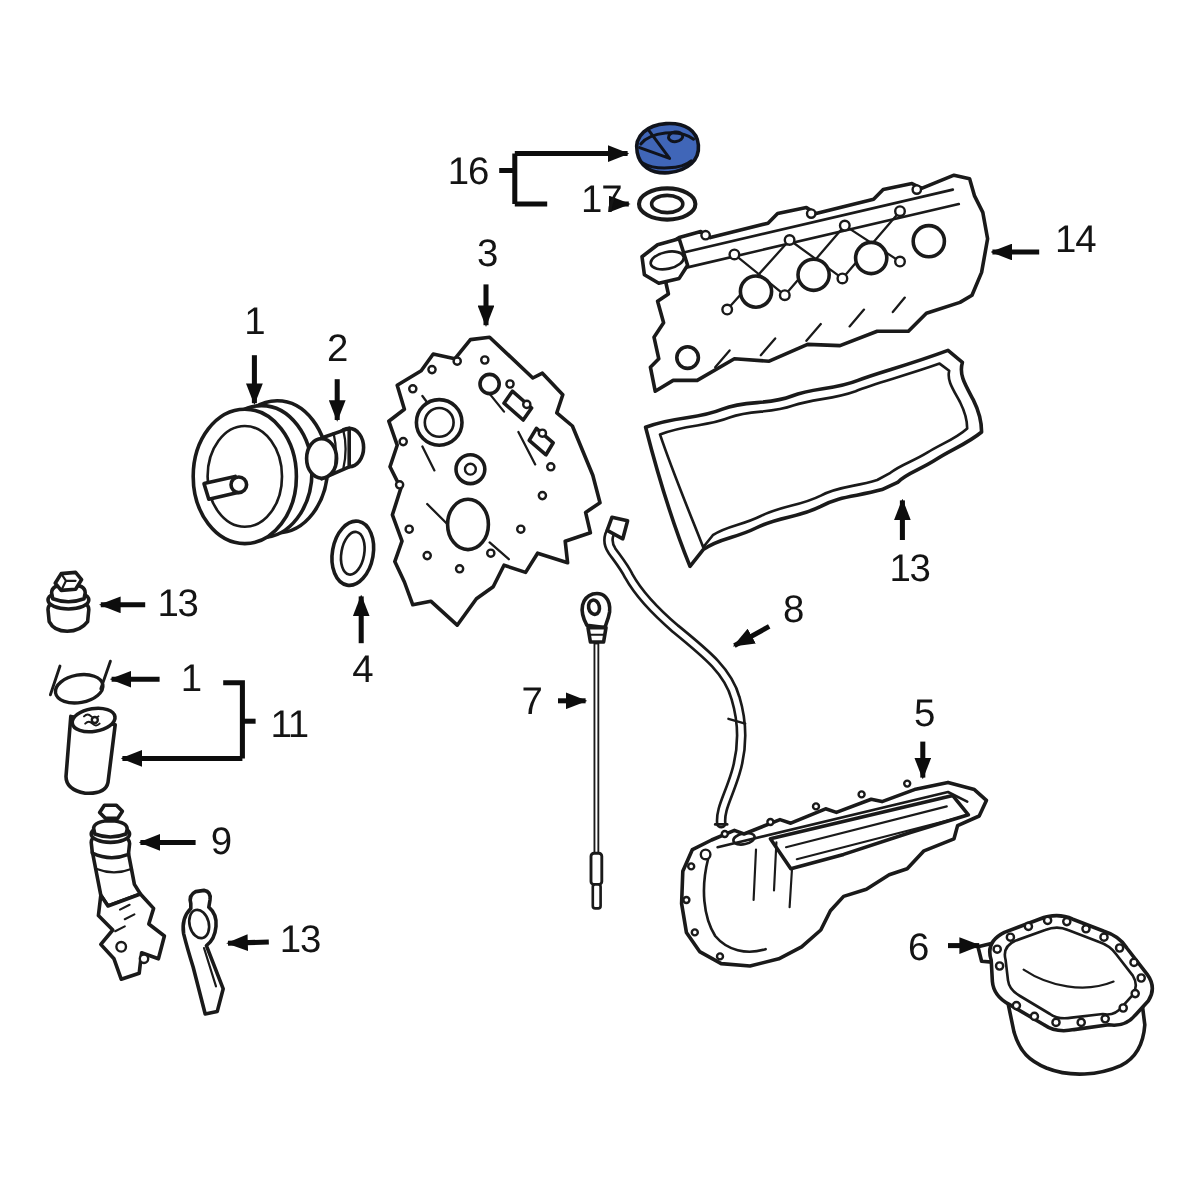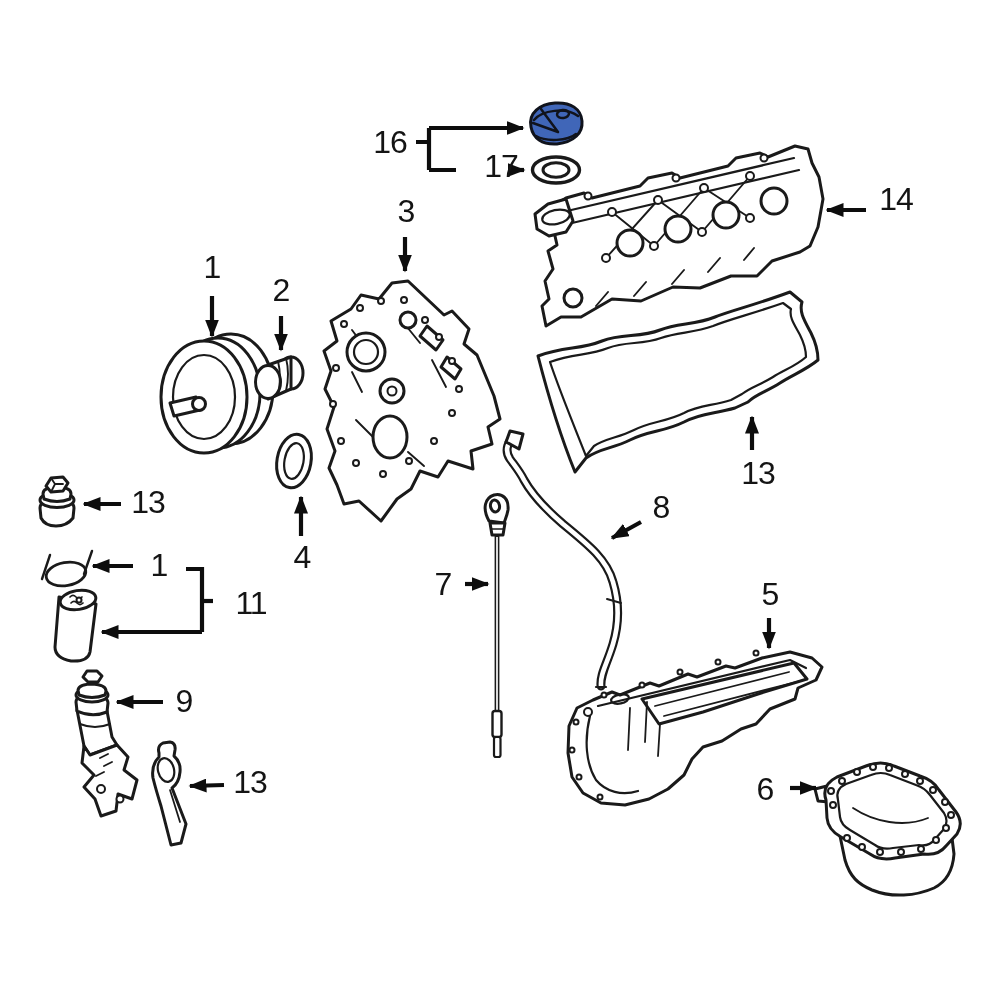--- a/index.html
+++ b/index.html
@@ -255,20 +255,20 @@
   <div class="callout" style="left:212px;top:267px">1</div>
   <div class="callout" style="left:281px;top:290px">2</div>
   <div class="callout" style="left:406px;top:211px">3</div>
   <div class="callout" style="left:302px;top:557px">4</div>
   <div class="callout" style="left:770px;top:594px">5</div>
   <div class="callout" style="left:765px;top:789px">6</div>
   <div class="callout" style="left:443px;top:584px">7</div>
   <div class="callout" style="left:661px;top:507px">8</div>
   <div class="callout" style="left:184px;top:701px">9</div>
   <div class="callout" style="left:250px;top:782px">13</div>
-  <div class="callout" style="left:251px;top:603px">11</div>
+  <div class="callout" style="left:241px;top:603px">11</div>
   <div class="callout" style="left:159px;top:565px">1</div>
   <div class="callout" style="left:148px;top:502px">13</div>
   <div class="callout" style="left:896px;top:199px">14</div>
   <div class="callout" style="left:758px;top:473px">13</div>
   <div class="callout" style="left:390px;top:142px">16</div>
   <div class="callout" style="left:501px;top:166px">17</div>
 </div>
 
 </body></html>

